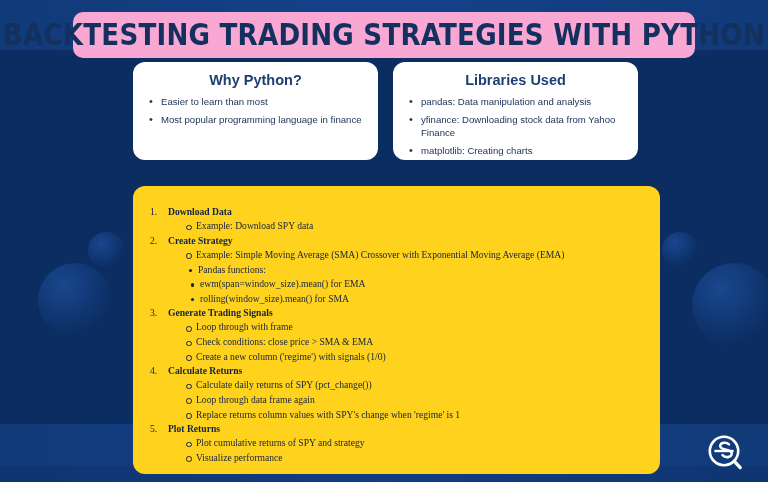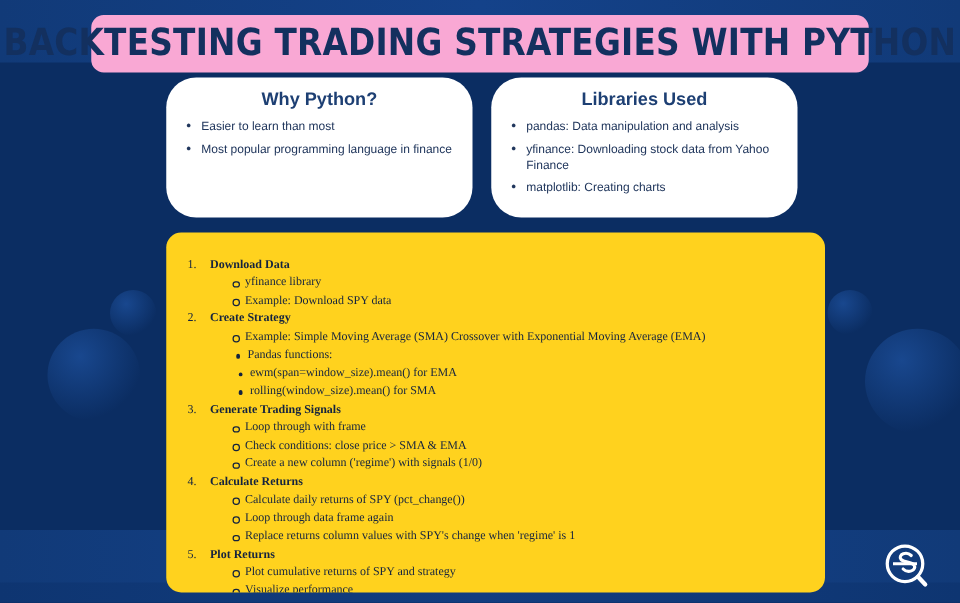--- a/index.html
+++ b/index.html
@@ -40,22 +40,22 @@
   #title-text {
     color:#13305f;
     font-family:"Liberation Sans Narrow","DejaVu Sans Condensed","Liberation Sans",sans-serif;
     font-weight:bold; font-size:30px; line-height:1;
     letter-spacing:.2px; white-space:nowrap;
     transform:scaleX(.97); transform-origin:center;
   }
 
   
   .card {
-    position:absolute; top:62px; height:112px;
-    background:#ffffff; border-radius:24px;
+    position:absolute; top:62px; height:98px;
+    background:#ffffff; border-radius:12px;
     padding:10px 14px 8px 14px;
   }
   #card-why  { left:133px; width:245px; }
   #card-libs { left:393px; width:245px; }
   .card-title {
     text-align:center; color:#1d3f73;
     font-size:14.5px; font-weight:bold; margin-bottom:7px;
   }
   .card ul { list-style:none; }
   .card li {
@@ -148,21 +148,20 @@
     <li>matplotlib: Creating charts</li>
   </ul>
 </div>
 
 <div id="steps-panel">
   <ol class="steps">
 
     <li class="step">
       <span class="step-title">Download Data</span>
       <ul class="sub">
-        <li>yfinance library</li>
         <li>Example: Download SPY data</li>
       </ul>
     </li>
 
     <li class="step">
       <span class="step-title">Create Strategy</span>
       <ul class="sub">
         <li>Example: Simple Moving Average (SMA) Crossover with Exponential Moving Average (EMA)</li>
       </ul>
       <ul class="sub2">

